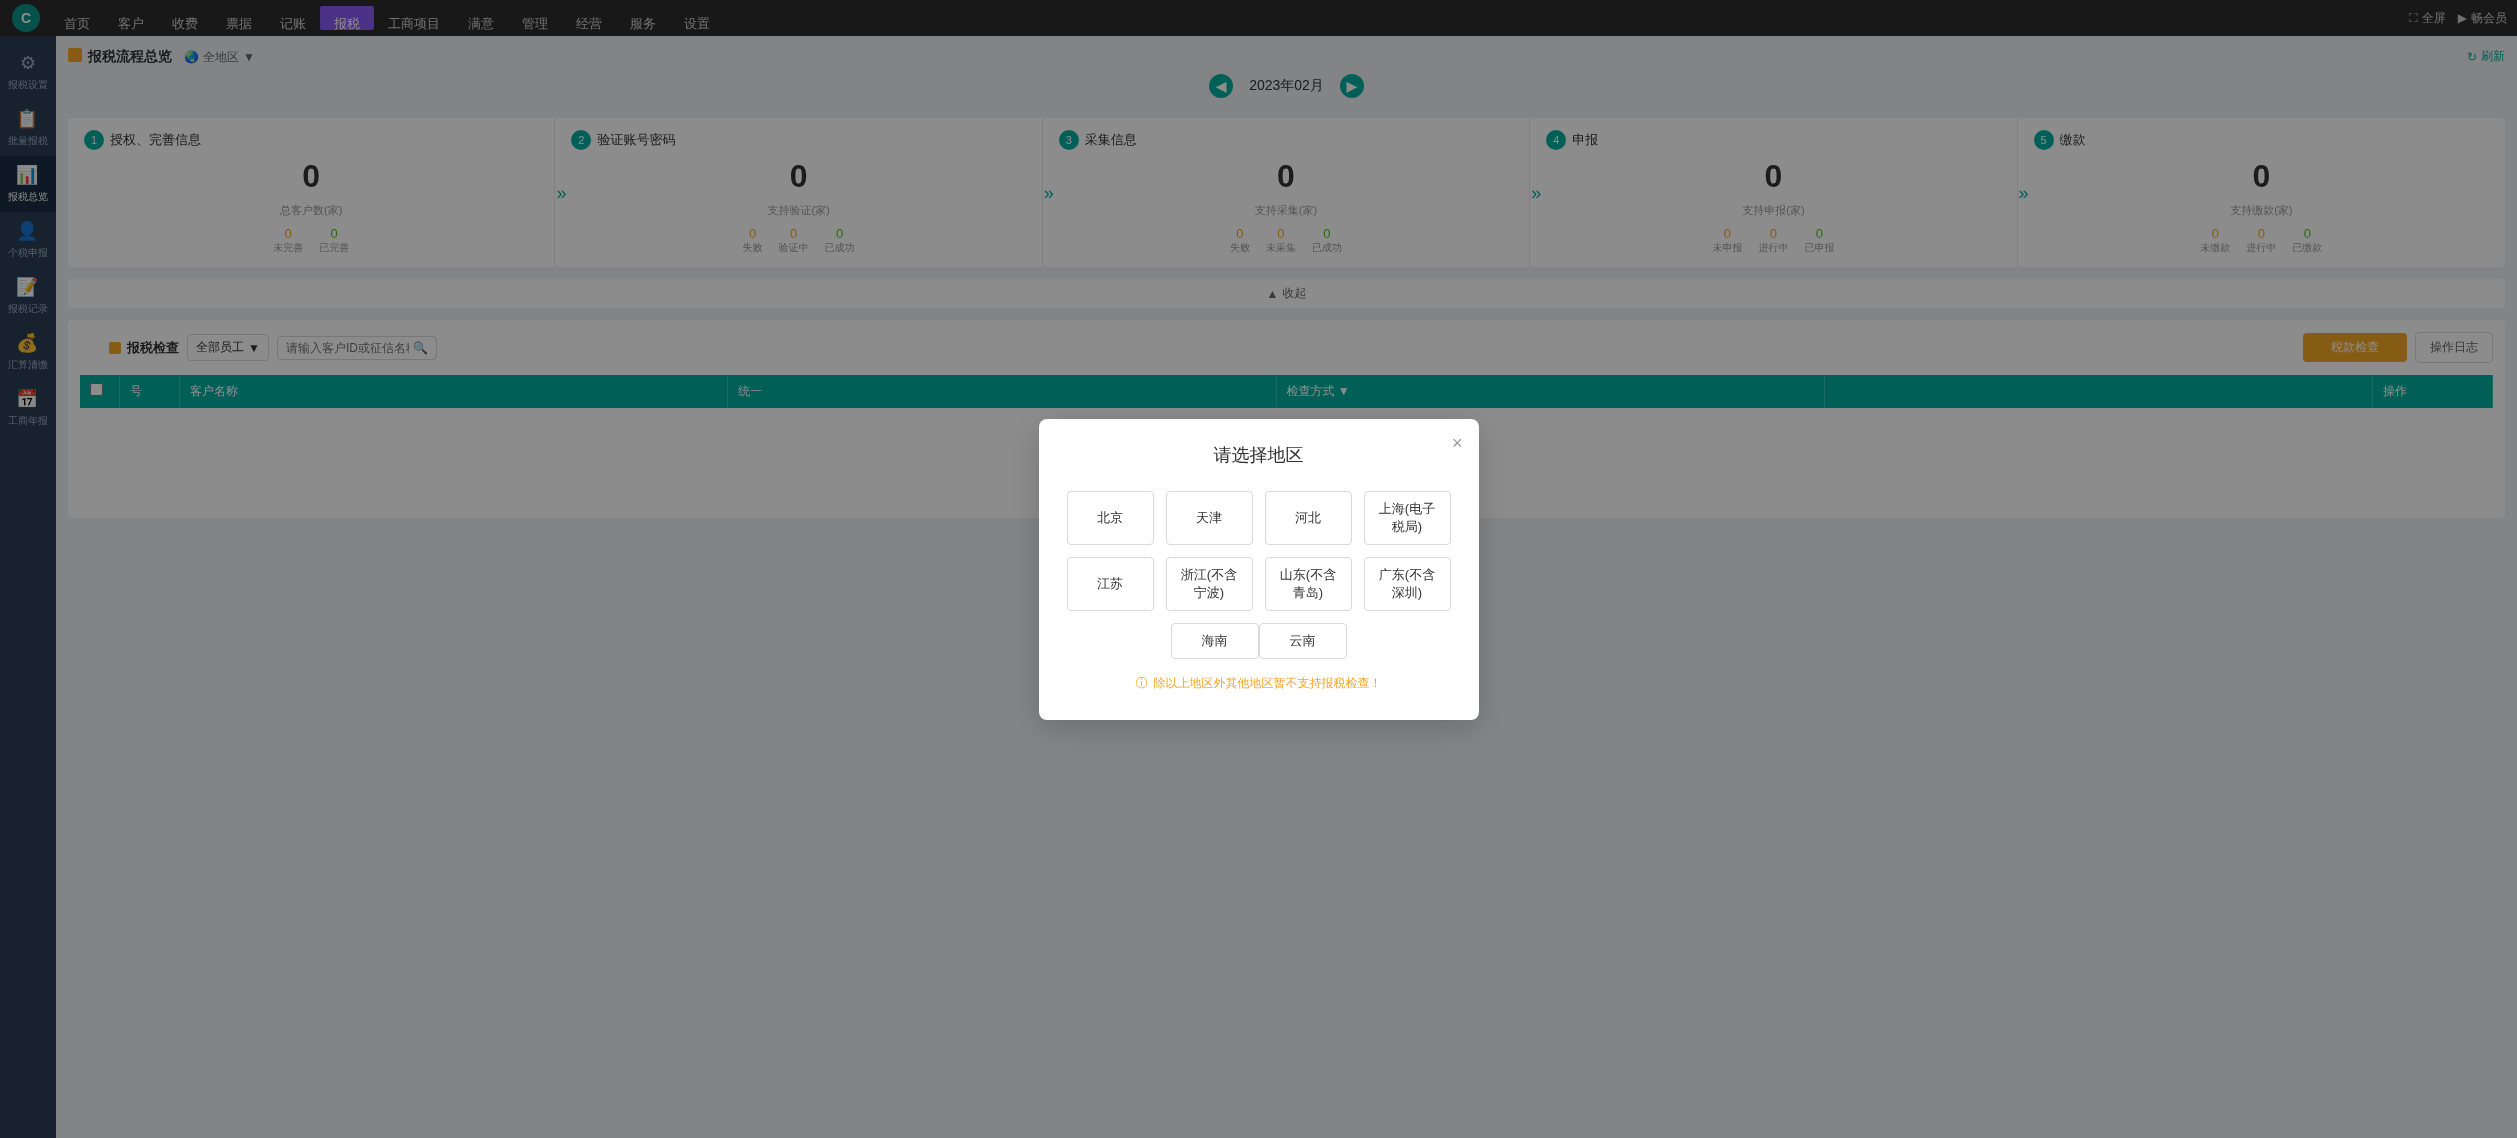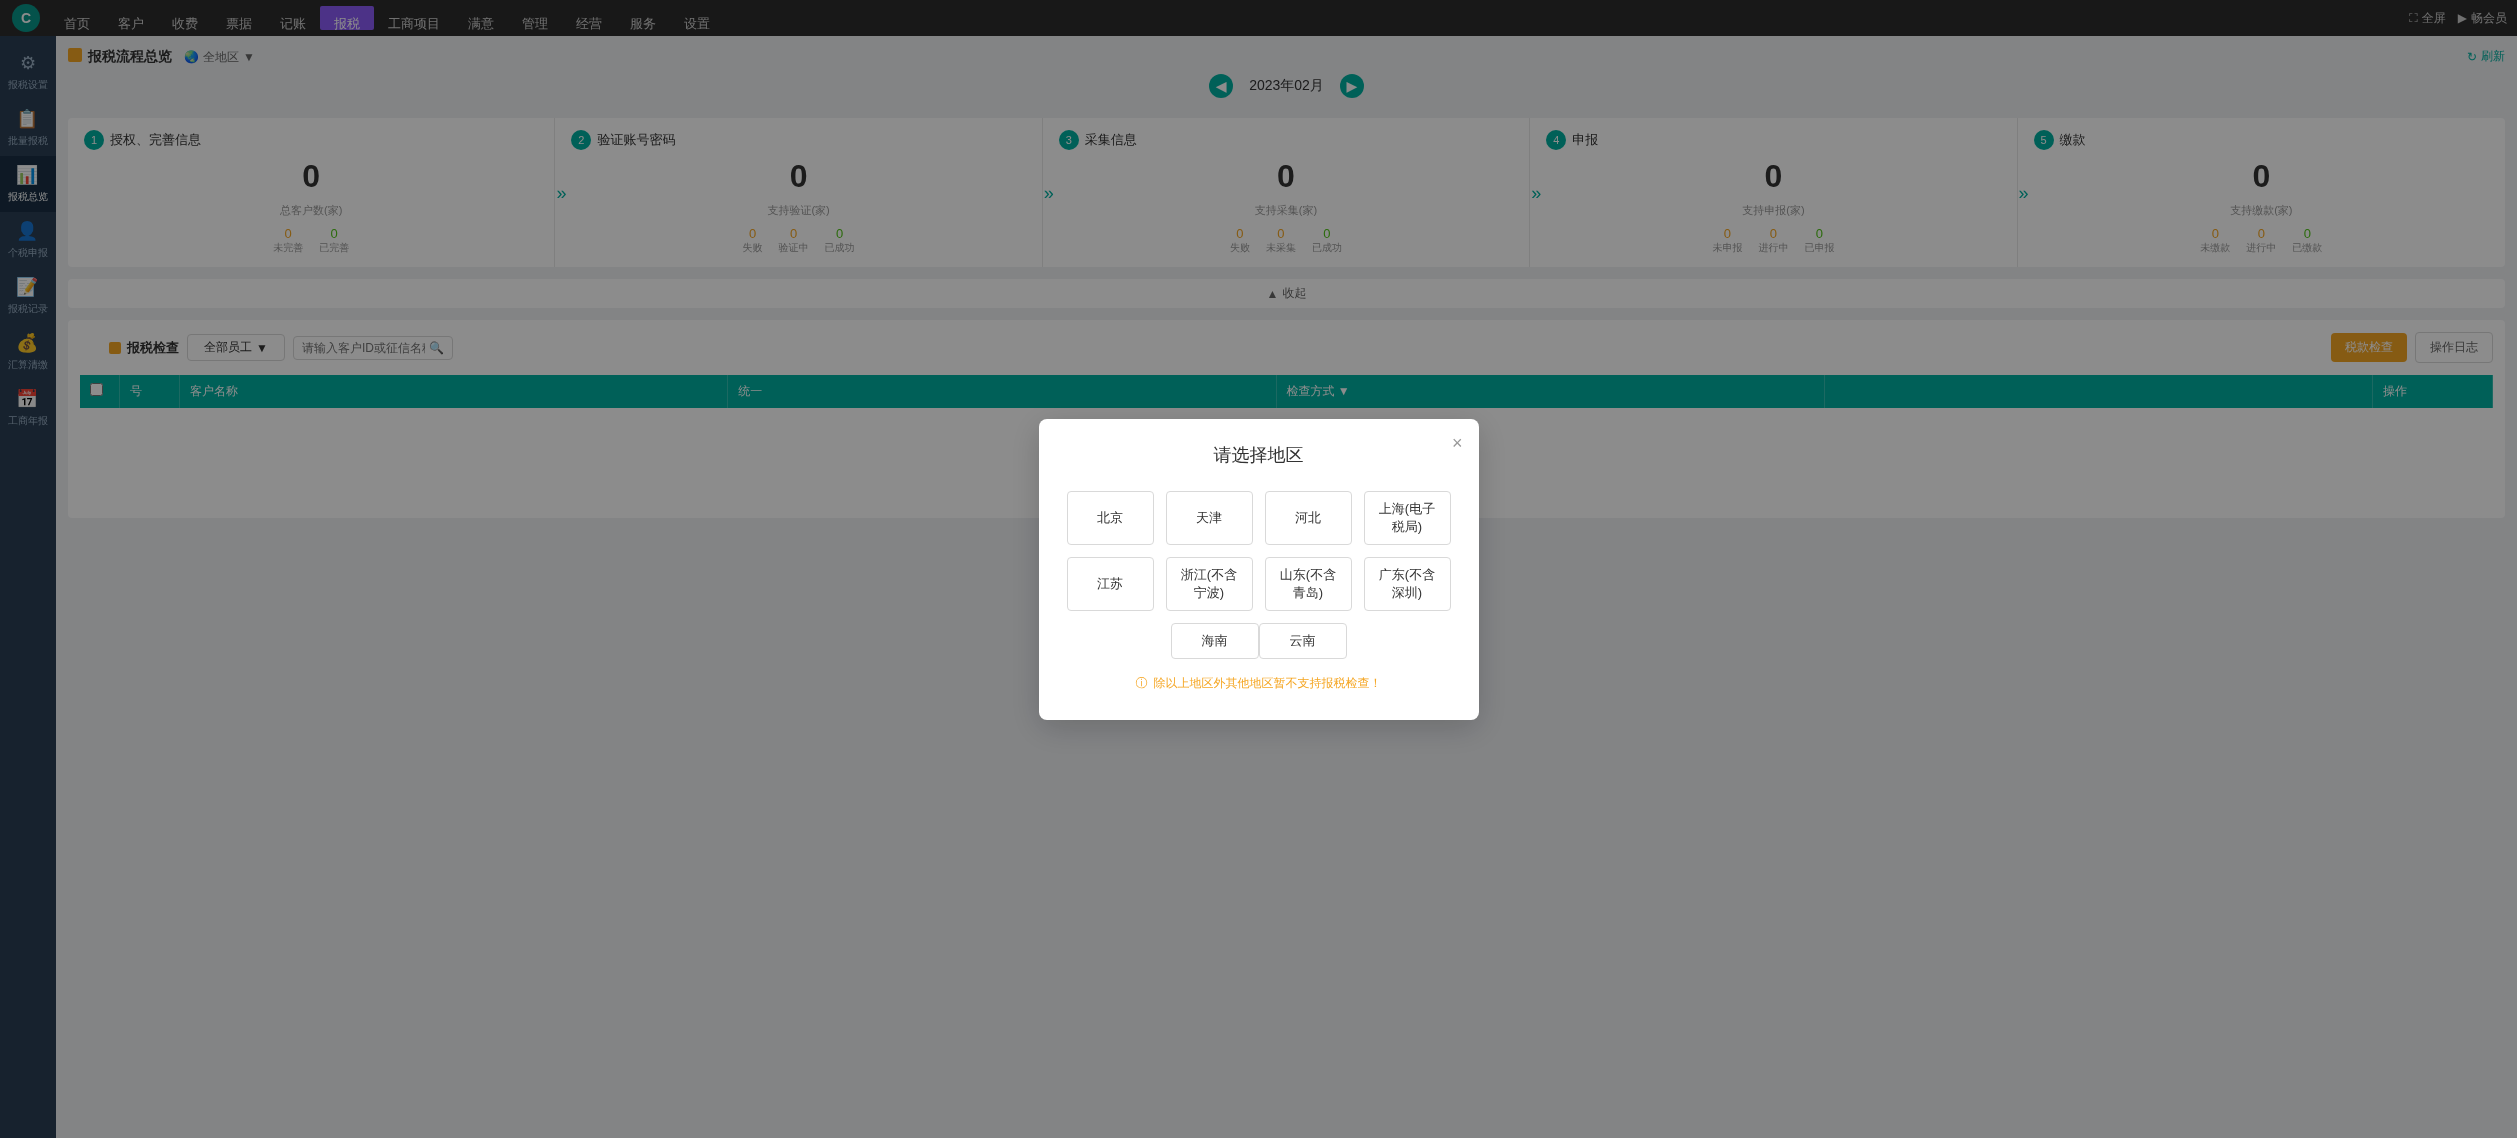--- a/index.html
+++ b/index.html
@@ -255,21 +255,21 @@
       color: #333;
       display: flex;
       align-items: center;
       gap: 6px;
       padding-left: 29px;
     }
     .check-title .dot { width: 12px; height: 12px; background: #f5a623; border-radius: 2px; }
     .employee-select {
       border: 1px solid #d9d9d9;
       border-radius: 4px;
-      padding: 4px 16px;
+      padding: 4px 8px;
       font-size: 12px;
       color: #333;
       cursor: pointer;
       display: flex;
       align-items: center;
       gap: 4px;
     }
     .search-box {
       border: 1px solid #d9d9d9;
       border-radius: 4px;
@@ -278,21 +278,21 @@
       width: 160px;
       display: flex;
       align-items: center;
       gap: 4px;
     }
     .tax-check-btn {
       background: #f5a623;
       color: #fff;
       border: none;
       border-radius: 4px;
-      padding: 6px 14px;
+      padding: 6px 28px;
       cursor: pointer;
       font-size: 12px;
     }
     .op-log-btn {
       background: #fff;
       color: #666;
       border: 1px solid #d9d9d9;
       border-radius: 4px;
       padding: 6px 14px;
       cursor: pointer;

